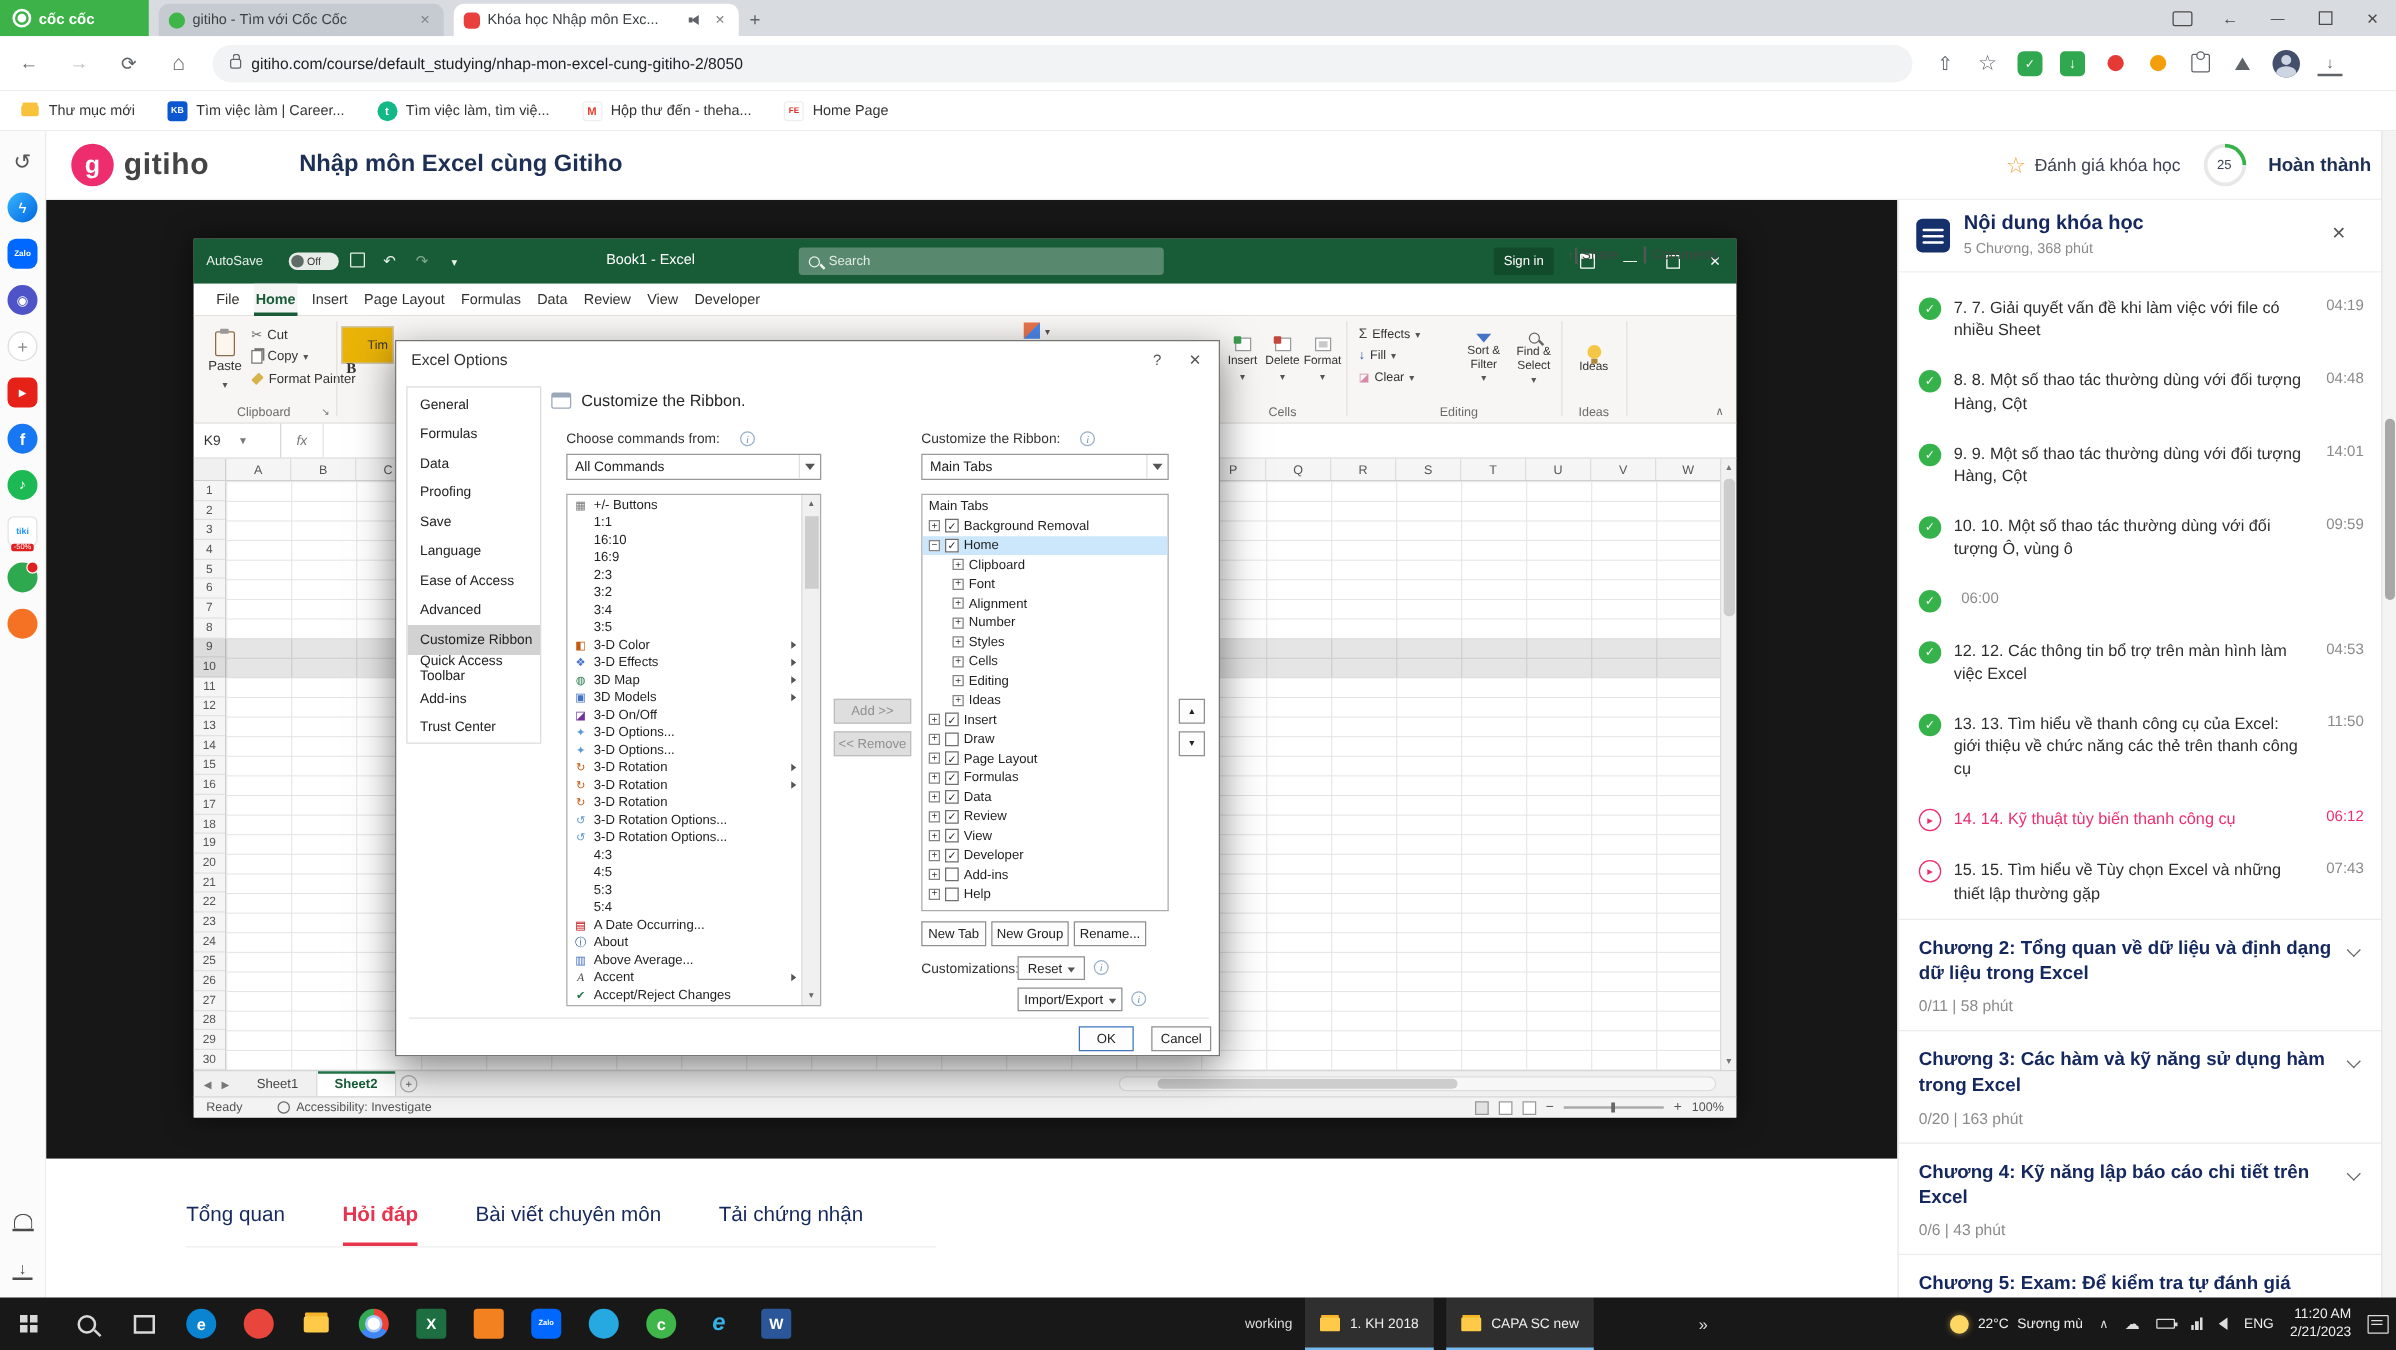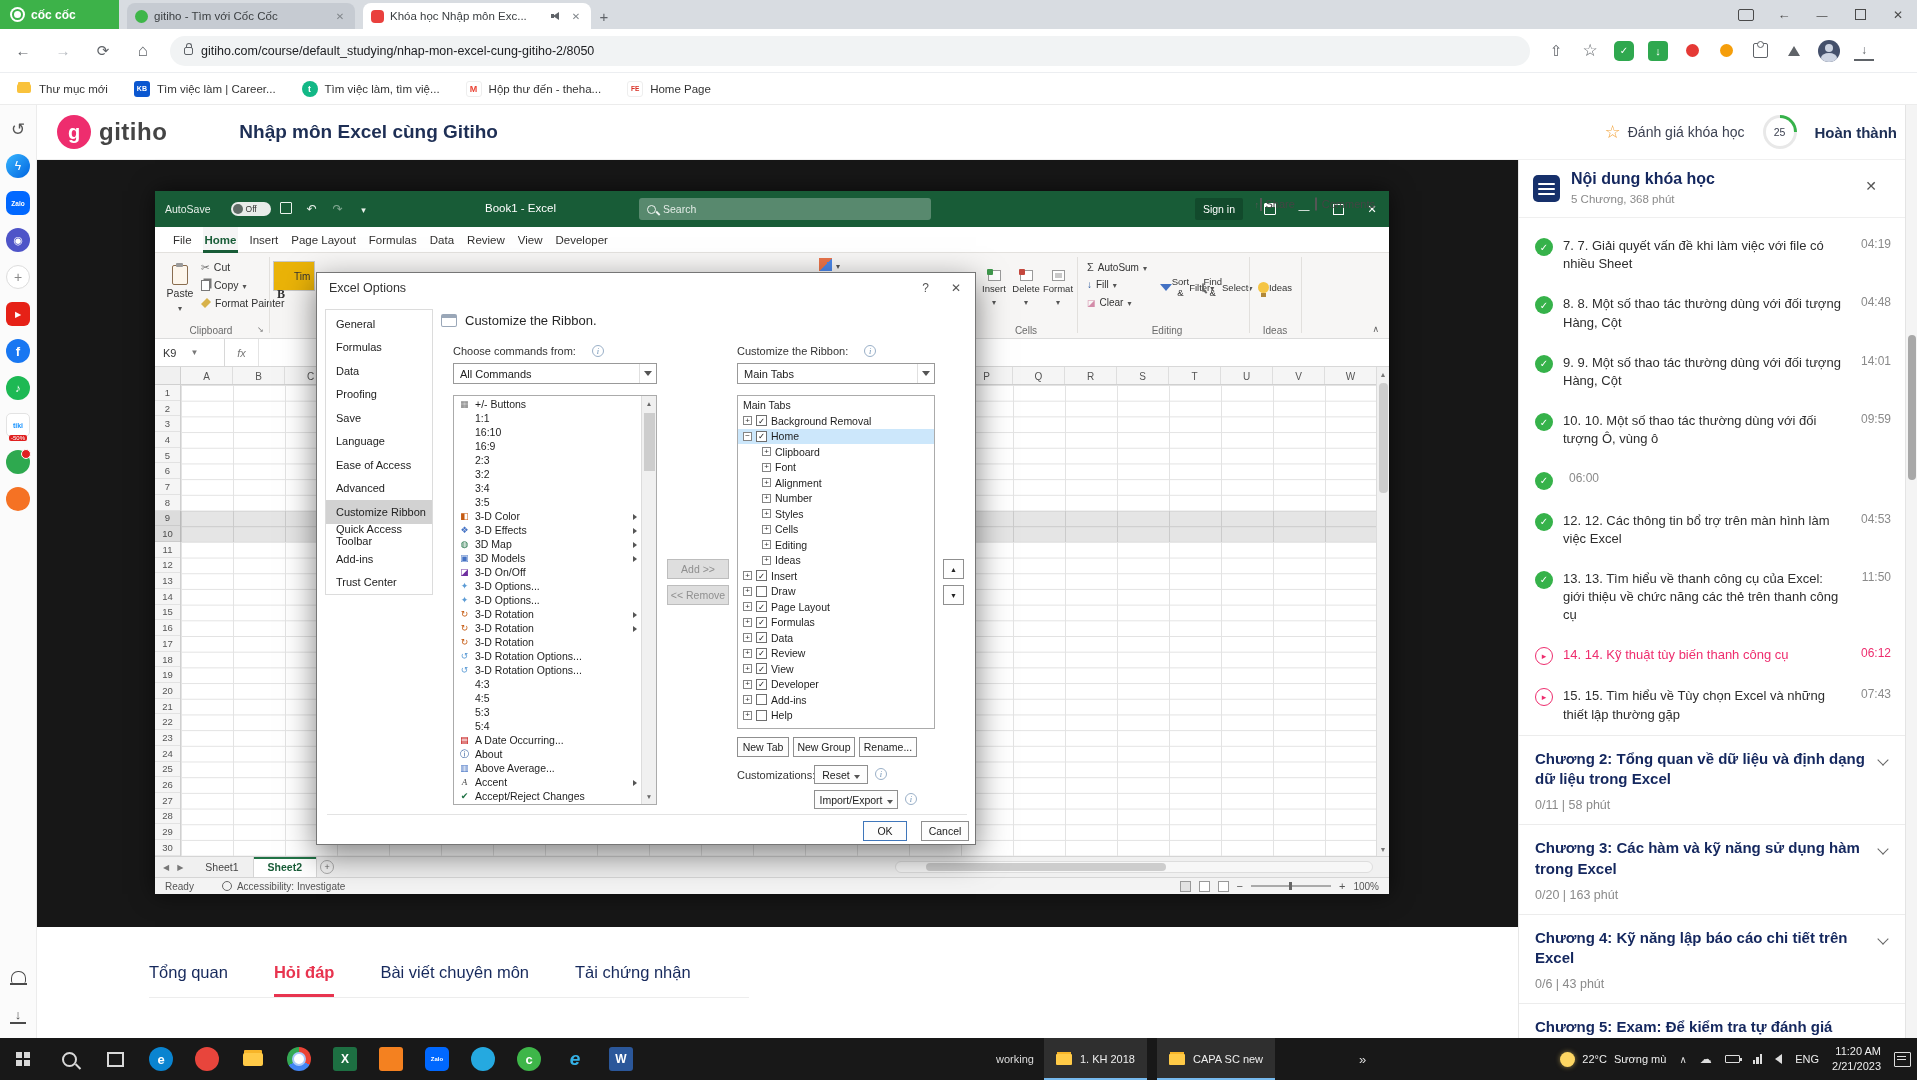--- a/index.html
+++ b/index.html
@@ -169,21 +169,21 @@
 .ico-cf3{width:13px;height:13px;background:linear-gradient(90deg,#f0c243 50%,#7ba7d7 50%);border:1px solid #999}
 .rb-cellbtn{position:absolute;width:30px;height:62px;top:4px;display:flex;flex-direction:column;align-items:center;justify-content:center;gap:2px;font-size:9.5px;color:#333}
 .ico-cells{width:13px;height:11px;border:1px solid #9a9a9a;background:#fff;position:relative}
 .ico-cells.g::before{content:"";position:absolute;left:-2px;top:-2px;width:6px;height:6px;background:#3f9a4d;border-radius:1px}
 .ico-cells.r::before{content:"";position:absolute;left:-2px;top:-2px;width:6px;height:6px;background:#c4473d;border-radius:1px}
 .ico-cells.f::before{content:"";position:absolute;left:2px;top:2px;width:7px;height:5px;background:#c9c9c9}
 .ed-row{position:absolute;display:flex;align-items:center;gap:4px;font-size:10px;color:#333;white-space:nowrap}
 .ic-sigma::before{content:"Σ";font-size:11px;color:#444}
 .ic-fill::before{content:"↓";color:#2b579a}
 .ic-clear::before{content:"◪";color:#d38ba8;font-size:9px}
-.rb-tall{position:absolute;top:4px;width:40px;height:62px;display:flex;flex-direction:row;align-items:center;justify-content:center;font-size:9.5px;color:#333;line-height:1.15;text-align:center}
+.rb-tall{position:absolute;top:4px;width:40px;height:62px;display:flex;flex-direction:column;align-items:center;justify-content:center;font-size:9.5px;color:#333;line-height:1.15;text-align:center}
 .ico-funnel{width:0;height:0;border-left:6px solid transparent;border-right:6px solid transparent;border-top:7px solid #4472c4;margin-bottom:2px}
 .ico-mag2{width:9px;height:9px;border:1.5px solid #666;border-radius:50%;position:relative;margin-bottom:2px}
 .ico-mag2::after{content:"";position:absolute;right:-3px;bottom:-3px;width:1.5px;height:5px;background:#666;transform:rotate(-45deg)}
 .ico-bulb{width:11px;height:11px;border-radius:50%;background:#f5c544;position:relative;margin-bottom:2px}
 .ico-bulb::after{content:"";position:absolute;left:3px;bottom:-4px;width:5px;height:4px;background:#b0883a}
 .rb-collapse{position:absolute;right:10px;bottom:4px;font-size:9px;color:#666}
 .rb-collapse::before{content:"∧"}
 
 .xl-formula{position:absolute;left:0;top:148px;width:100%;height:28px;background:#fff;border-bottom:1px solid #d8d8d8;display:flex;align-items:stretch}
 .fx-name{width:70px;border-right:1px solid #d8d8d8;display:flex;align-items:center;padding-left:8px;font-size:11px;color:#333;gap:14px}
@@ -644,21 +644,21 @@
         <div class="rb-cellbtn" style="left:888px">
             <span class="ico-cells f"></span>
             <span>Format</span>
             <span class="rb-dd"></span>
           </div>
         <div class="rb-gl" style="left:824px;width:94px">Cells</div>
         <span class="rb-sep" style="left:922px"></span>
 
         <div class="ed-row" style="left:932px;top:8px">
             <span class="ic-sigma"></span>
-            <span>AutoSum</span>
+            <span>Effects</span>
             <span class="rb-dd"></span>
           </div>
         <div class="ed-row" style="left:932px;top:26px">
             <span class="ic-fill"></span>
             <span>Fill</span>
             <span class="rb-dd"></span>
           </div>
         <div class="ed-row" style="left:932px;top:44px">
             <span class="ic-clear"></span>
             <span>Clear</span>

